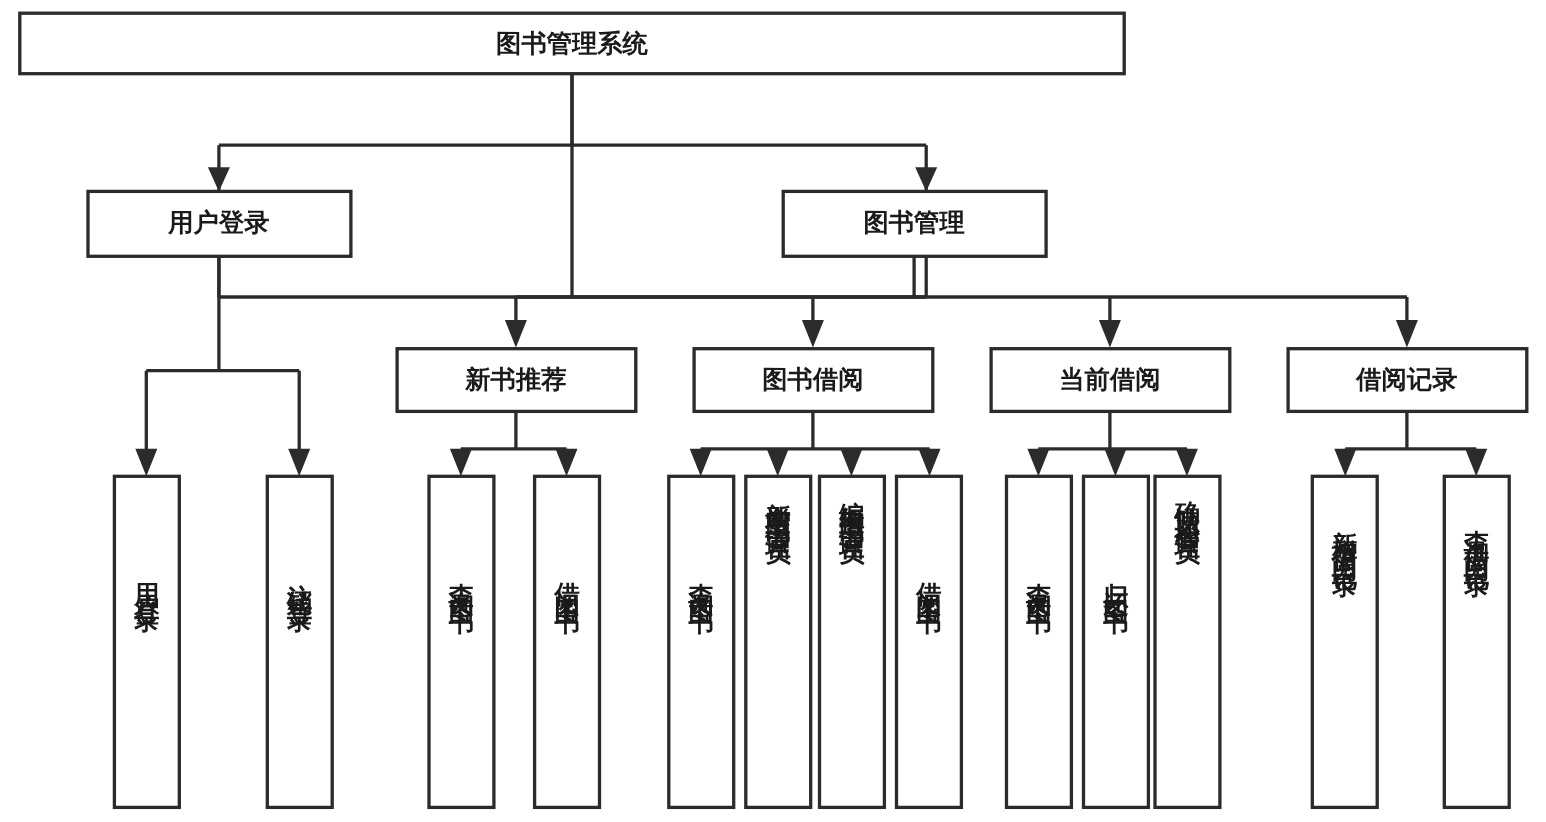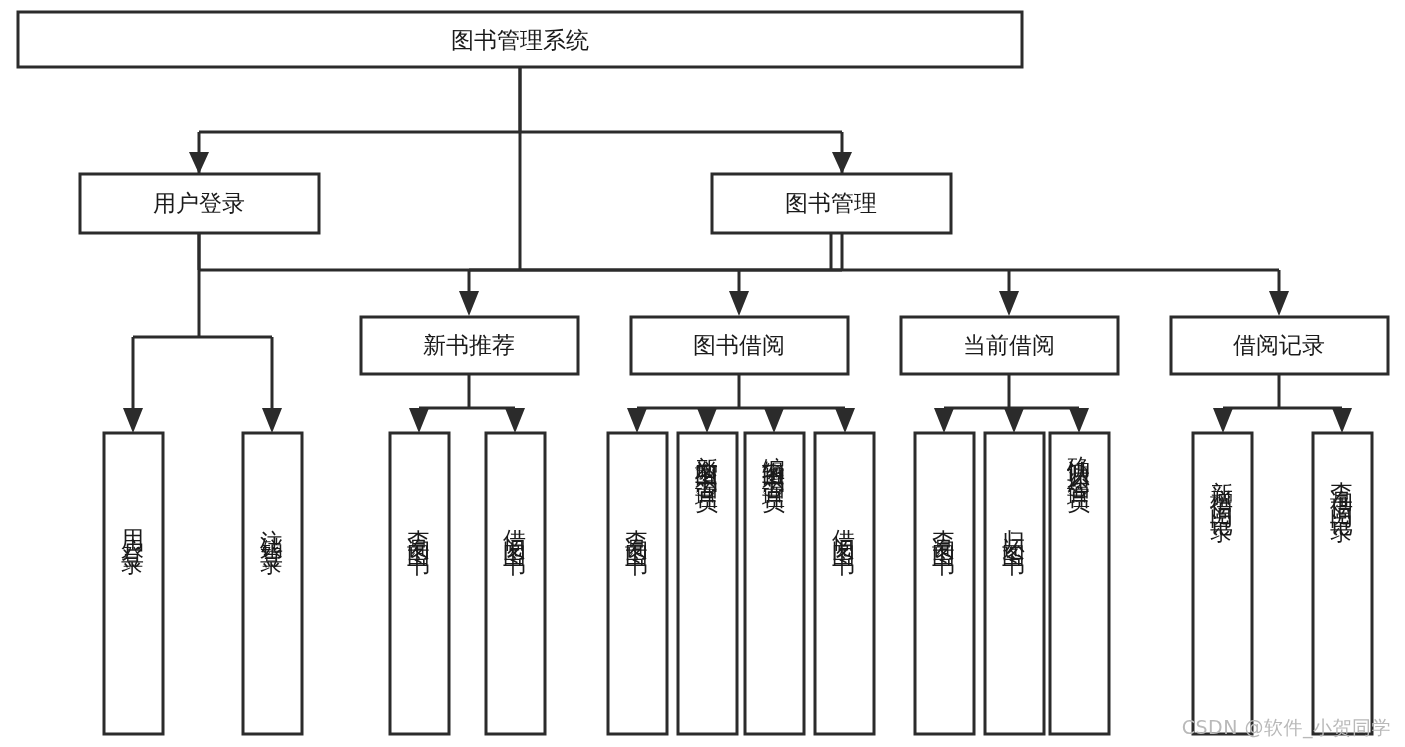--- a/index.html
+++ b/index.html
@@ -13,20 +13,21 @@
     position: relative;
     overflow: hidden;
     font-family: "DejaVu Sans", "Liberation Sans", sans-serif;
   }
   #diagram-root {
     position: absolute;
     left: 0;
     top: 0;
     width: 1405px;
     height: 747px;
+    font-weight: bold;
   }
   svg.diagram {
     display: block;
     width: 1405px;
     height: 747px;
     background: #ffffff;
   }
   .node-box {
     fill: #ffffff;
     stroke: #2b2b2b;
@@ -252,14 +253,13 @@
       <text class="leaf-label" x="1222" y="487" writing-mode="tb" glyph-orientation-vertical="0" style="letter-spacing:8px">新增借阅记录</text>
     </g>
 
     <g>
       <rect class="node-box-leaf" x="1313" y="433" width="59" height="301"></rect>
       <text class="leaf-label" x="1342" y="487" writing-mode="tb" glyph-orientation-vertical="0" style="letter-spacing:8px">查询借阅记录</text>
     </g>
 
   </svg>
 
-  <div class="watermark-text">CSDN @软件_小贺同学</div>
 </div>
 
 </body></html>

